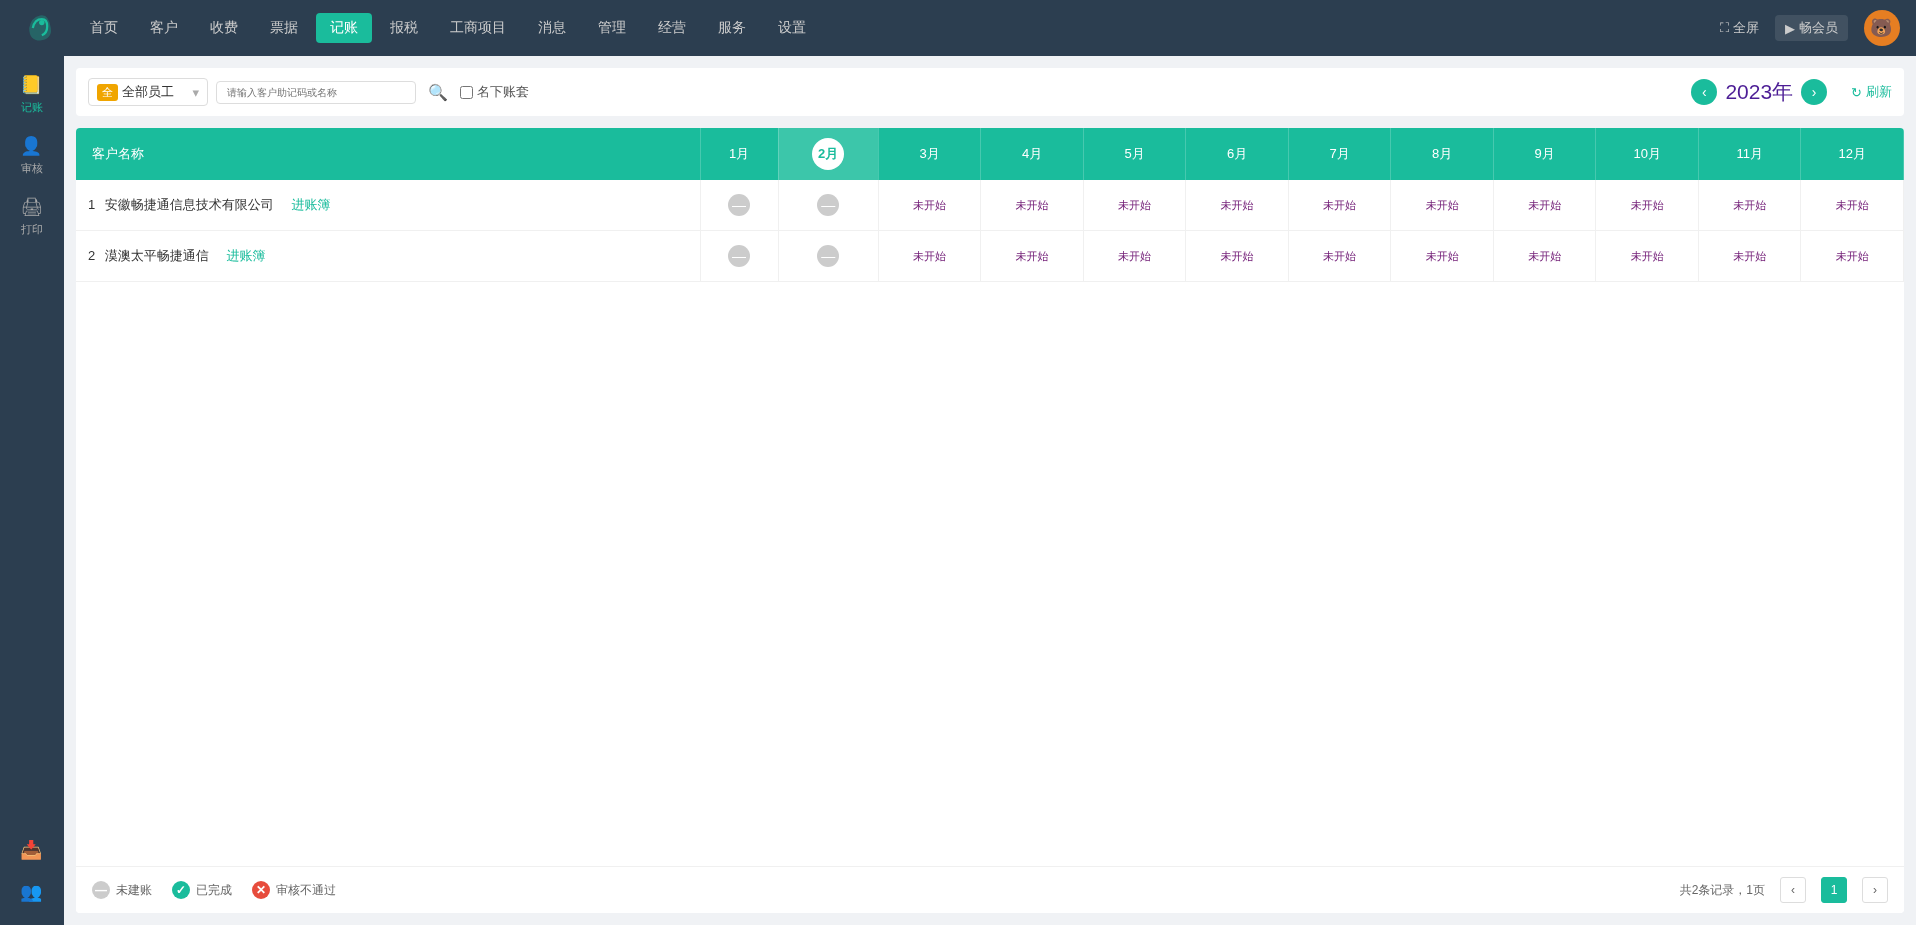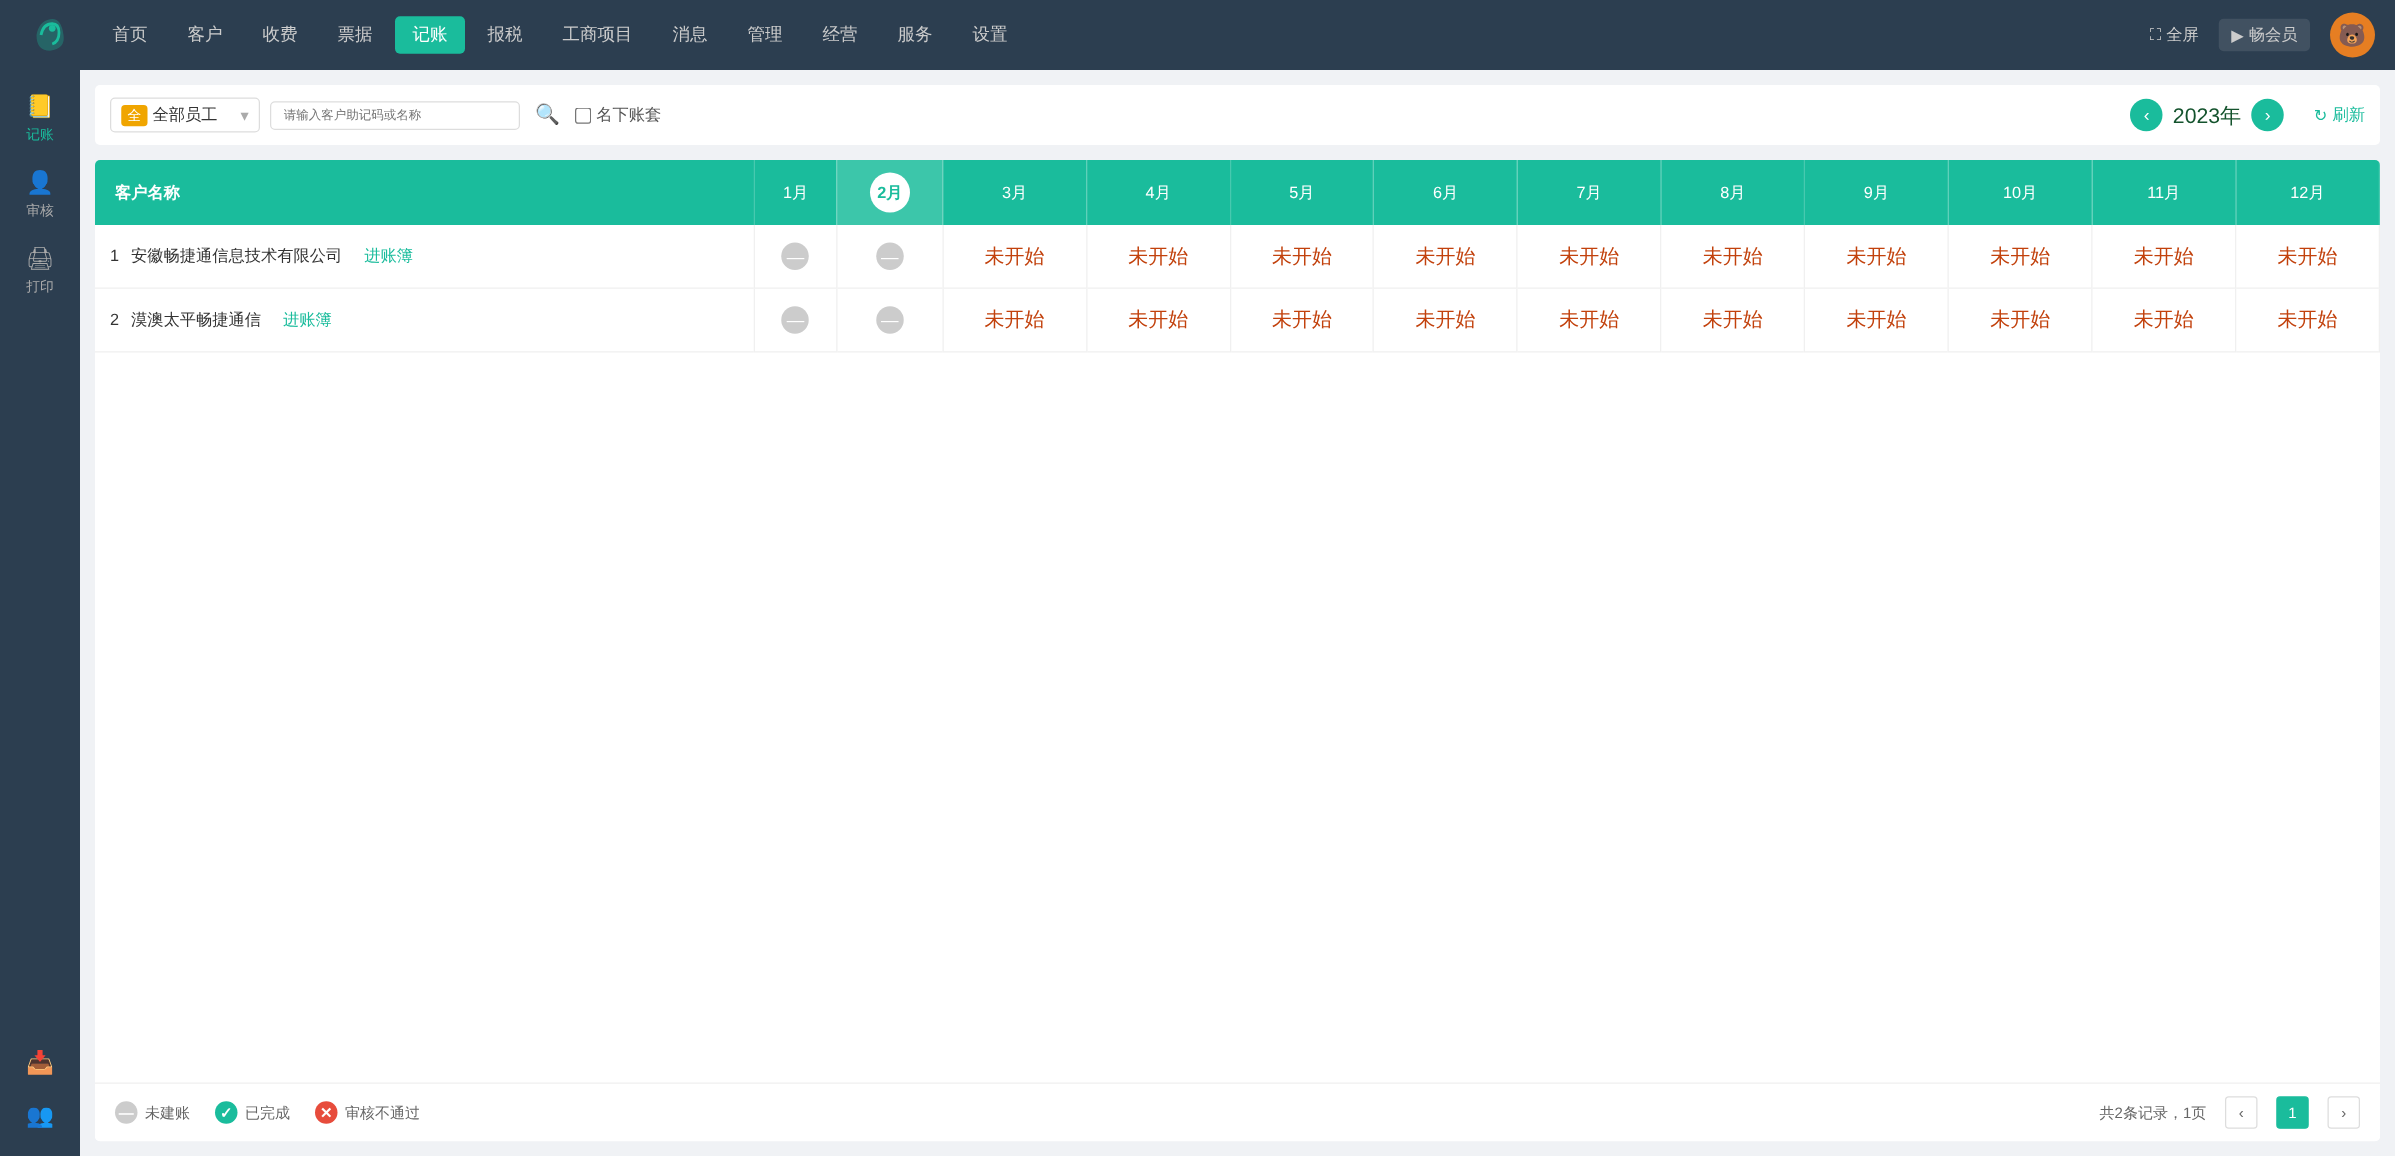--- a/index.html
+++ b/index.html
@@ -157,21 +157,21 @@
       align-items: center;
       gap: 8px;
       margin-left: auto;
     }
     .year-nav .nav-arrow {
       width: 26px; height: 26px; border-radius: 50%;
       background: #1abc9c; color: #fff;
       border: none; cursor: pointer; font-size: 14px;
       display: flex; align-items: center; justify-content: center;
     }
-    .year-text { font-size: 17px; color: #14532d; font-weight: 500; }
+    .year-text { font-size: 21px; color: #4c1d95; font-weight: 500; }
     .refresh-btn {
       background: none; border: none; cursor: pointer; color: #1abc9c; font-size: 13px;
       display: flex; align-items: center; gap: 4px; margin-left: 16px;
     }
 
     
     .table-container {
       background: #fff;
       border-radius: 4px;
       overflow: hidden;
@@ -192,21 +192,21 @@
       background: #1abc9c;
       color: #fff;
     }
     thead th {
       padding: 10px 6px;
       text-align: center;
       font-weight: normal;
       font-size: 13px;
       border-right: 1px solid rgba(255,255,255,0.2);
     }
-    thead th:first-child { text-align: left; padding-left: 16px; font-weight: bold; }
+    thead th:first-child { text-align: left; padding-left: 16px; }
     .month-highlight {
       display: inline-flex;
       width: 32px; height: 32px;
       background: #fff;
       color: #1abc9c;
       border-radius: 50%;
       align-items: center;
       justify-content: center;
       font-weight: bold;
     }
@@ -216,21 +216,21 @@
     tbody td {
       padding: 14px 6px;
       text-align: center;
       font-size: 13px;
       color: #666;
       border-right: 1px solid #f0f0f0;
     }
     tbody td:first-child { text-align: left; padding-left: 12px; }
     .customer-name { color: #333; }
     .entry-link { color: #1abc9c; cursor: pointer; margin-left: 8px; }
-    .status-not-started { color: #c2410c; font-size: 16px; }
+    .status-not-started { color: #701a75; font-size: 11px; }
     .status-icon {
       display: inline-flex;
       width: 22px; height: 22px;
       border-radius: 50%;
       background: #ccc;
       align-items: center;
       justify-content: center;
       color: #fff;
       font-size: 14px;
     }

